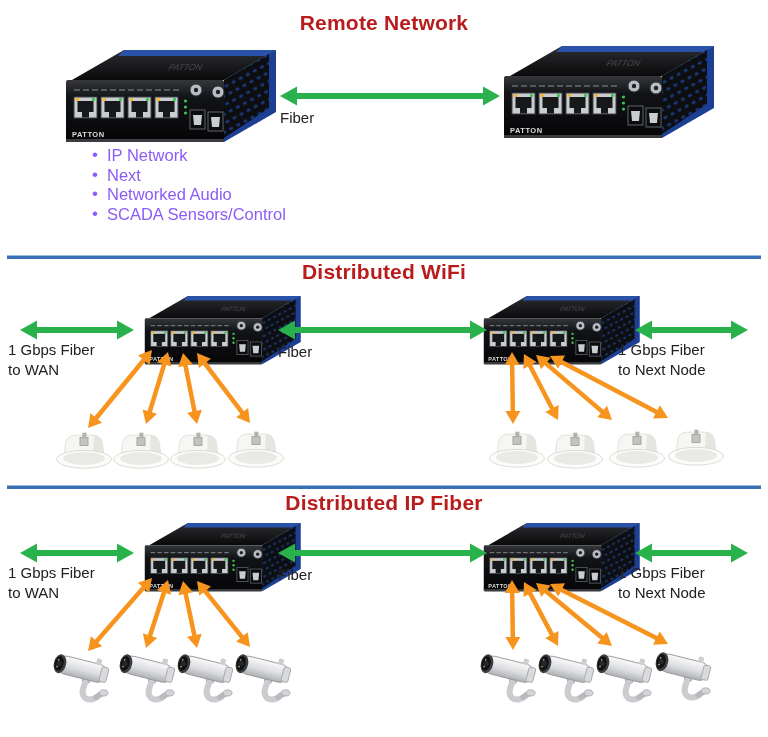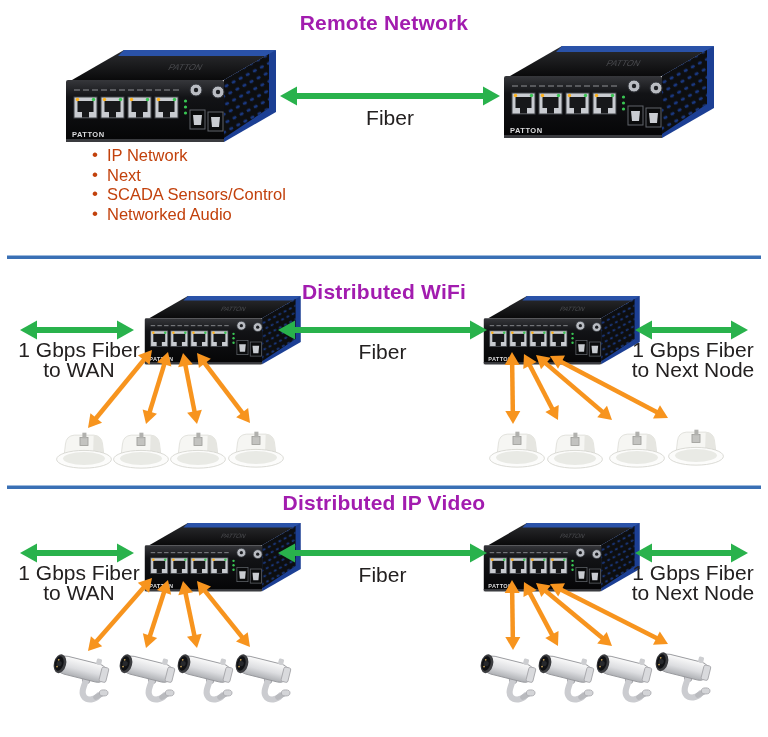--- a/index.html
+++ b/index.html
@@ -2,26 +2,26 @@
 <html><head>
 <meta charset="utf-8">
 <style>
   html,body{margin:0;padding:0;background:#fff;}
   .canvas{
     position:relative;width:768px;height:737px;background:#fff;overflow:hidden;
     font-family:"Liberation Sans",sans-serif;color:#232020;
   }
   .sec-title{
     position:absolute;left:0;width:768px;text-align:center;
-    font-size:21px;font-weight:700;color:#a21caf;letter-spacing:.2px;
+    font-size:21px;font-weight:700;color:#b91c1c;letter-spacing:.2px;
   }
   .divider{position:absolute;left:7px;right:7px;height:3px;background:#3a70b5;border-top:1.5px solid #9cb9dc;}
-  .lbl{position:absolute;text-align:center;font-size:21px;line-height:20px;color:#232020;}
+  .lbl{position:absolute;text-align:left;font-size:15px;line-height:20px;color:#232020;}
   .bullets{position:absolute;left:92px;top:146px;margin:0;padding:0;list-style:none;
-    font-size:16.5px;line-height:19.5px;color:#c2410c;}
+    font-size:16.5px;line-height:19.5px;color:#8b5cf6;}
   .bullets li{position:relative;padding-left:15px;}
   .bullets li::before{content:"\2022";position:absolute;left:0;top:-1px;font-size:17px;}
   .dev,.ap,.cam{position:absolute;}
   svg{display:block;}
   #arrow-layer{position:absolute;left:0;top:0;pointer-events:none;}
 </style>
 </head>
 <body>
 
 <svg width="0" height="0" style="position:absolute" aria-hidden="true">
@@ -139,27 +139,27 @@
     </svg>
   <svg class="dev" style="left:502px;top:38px" width="220" height="105">
       <use href="#sym-device"></use>
     </svg>
 
   <div class="lbl" style="left:280px;top:108px;width:220px">Fiber</div>
 
   <ul class="bullets">
     <li>IP Network</li>
     <li>Next</li>
+    <li>Networked Audio</li>
     <li>SCADA Sensors/Control</li>
-    <li>Networked Audio</li>
   </ul>
 
   <div class="divider" style="top:255px"></div>
 
-  <div class="sec-title" style="top:280px">Distributed WiFi</div>
+  <div class="sec-title" style="top:260px">Distributed WiFi</div>
 
   <svg class="dev" style="left:143px;top:290px" width="164" height="78">
       <use href="#sym-device"></use>
     </svg>
   <svg class="dev" style="left:482px;top:290px" width="164" height="78">
       <use href="#sym-device"></use>
     </svg>
 
   <div class="lbl" style="left:8px;top:340px;width:142px">
     <span>1 Gbps Fiber</span><br>
@@ -191,21 +191,21 @@
     </svg>
   <svg class="ap" style="left:608px;top:426px" width="58" height="42">
       <use href="#sym-ap"></use>
     </svg>
   <svg class="ap" style="left:667px;top:424px" width="58" height="42">
       <use href="#sym-ap"></use>
     </svg>
 
   <div class="divider" style="top:485px"></div>
 
-  <div class="sec-title" style="top:491px">Distributed IP Video</div>
+  <div class="sec-title" style="top:491px">Distributed IP Fiber</div>
 
   <svg class="dev" style="left:143px;top:517px" width="164" height="78">
       <use href="#sym-device"></use>
     </svg>
   <svg class="dev" style="left:482px;top:517px" width="164" height="78">
       <use href="#sym-device"></use>
     </svg>
 
   <div class="lbl" style="left:8px;top:563px;width:142px">
     <span>1 Gbps Fiber</span><br>

